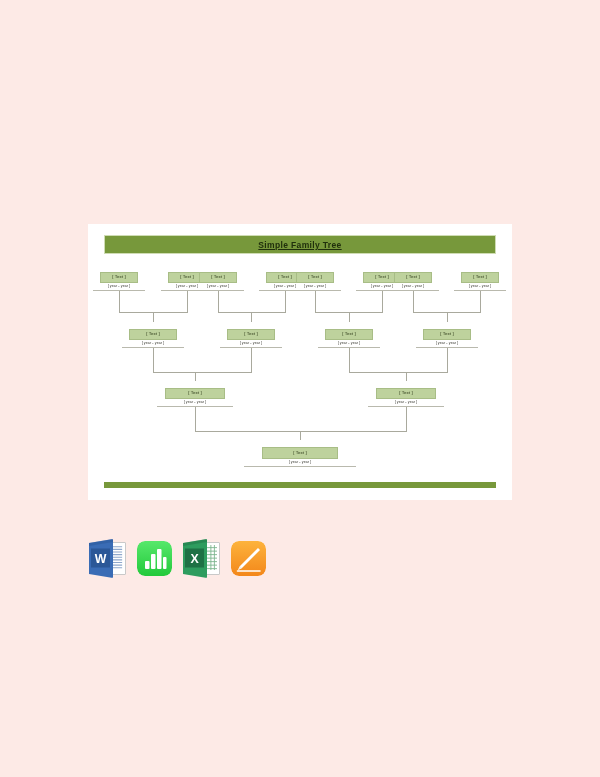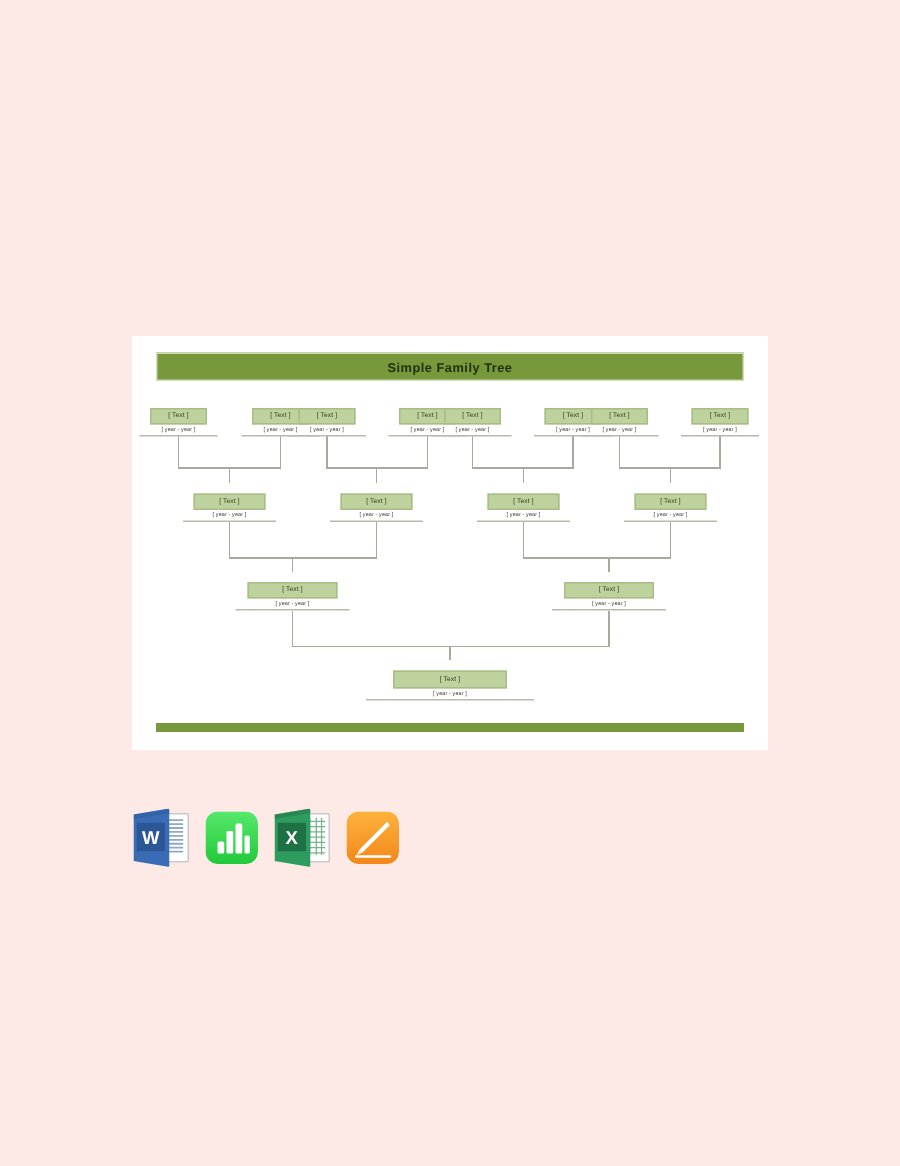--- a/index.html
+++ b/index.html
@@ -37,20 +37,21 @@
     box-sizing: border-box;
     display: flex;
     align-items: center;
     justify-content: center;
   }
   #title-banner .title-text {
     font-size: 8.5px;
     font-weight: bold;
     color: #20300c;
     letter-spacing: .35px;
+    text-decoration: underline;
   }
 
   
   #footer-bar {
     position: absolute;
     left: 16px;
     bottom: 12px;
     width: 392px;
     height: 6px;
     background: #77983b;

